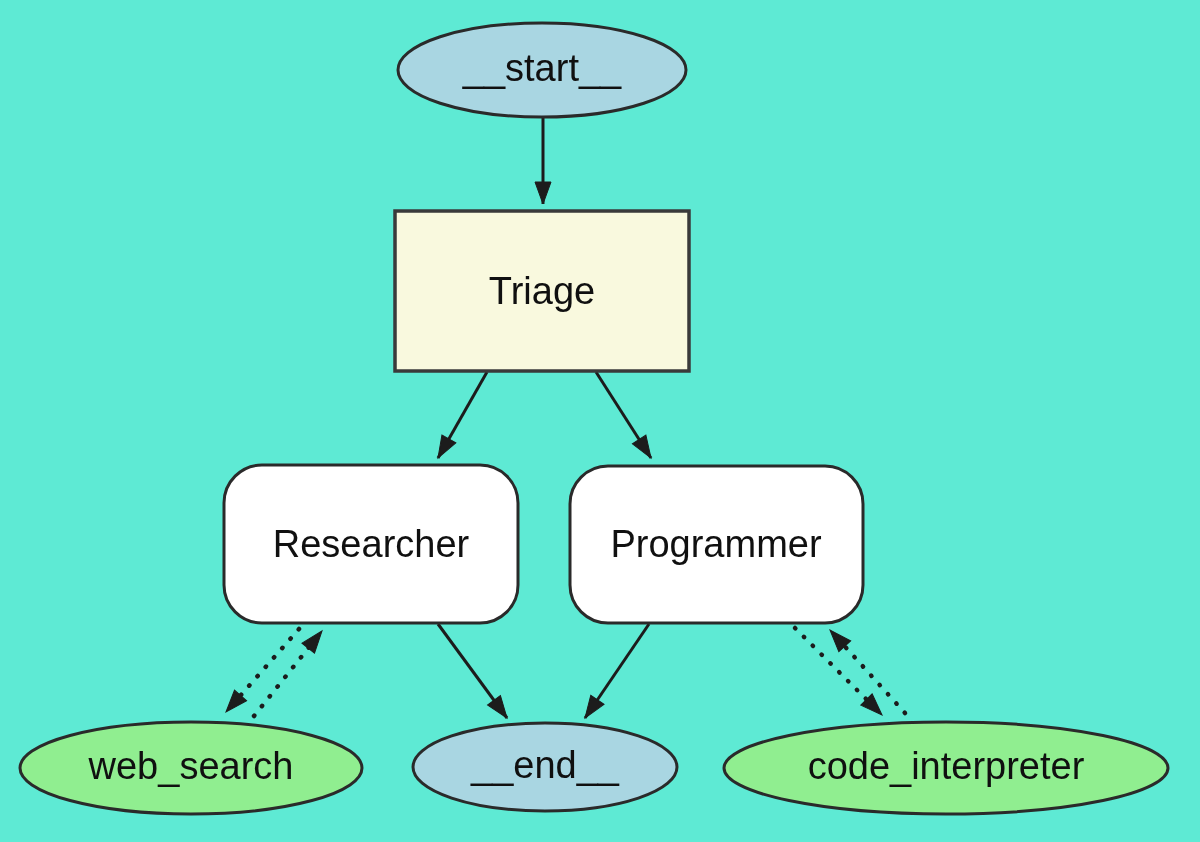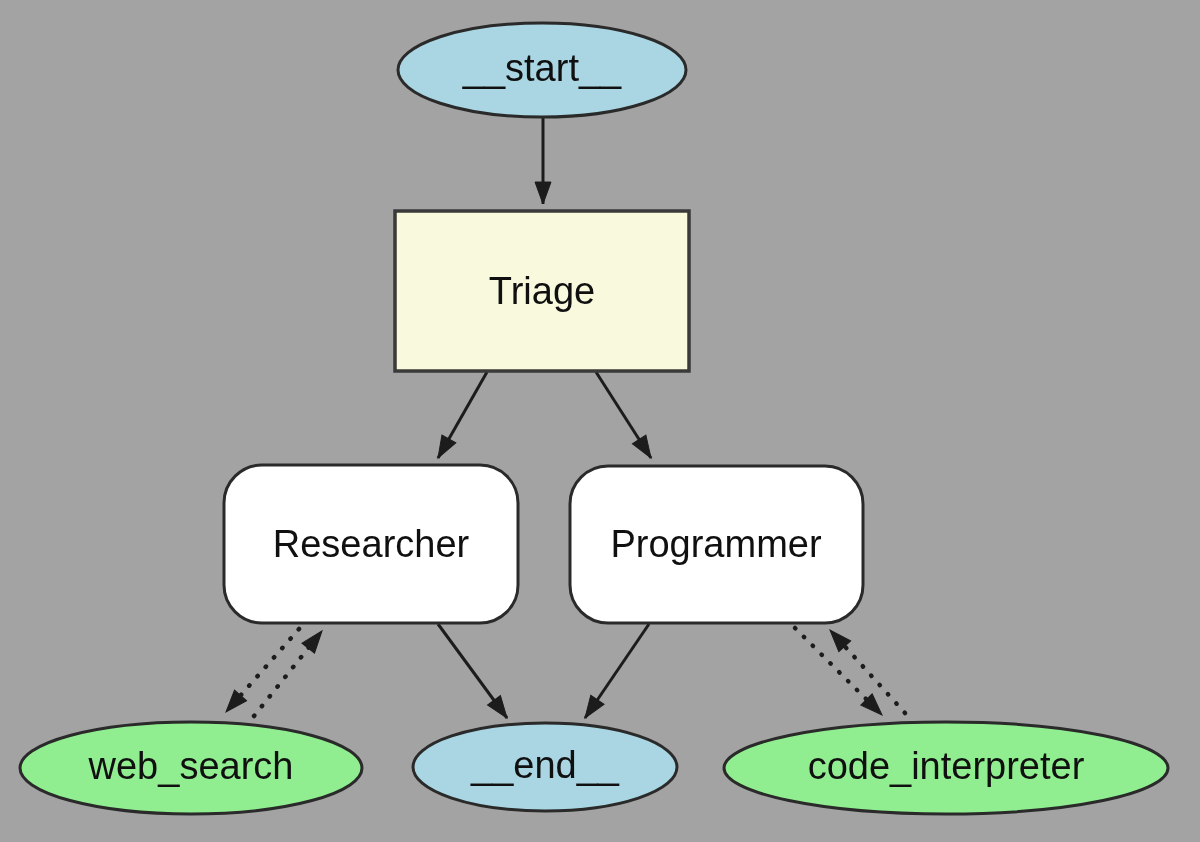--- a/index.html
+++ b/index.html
@@ -5,21 +5,21 @@
 <style>
   html, body {
     margin: 0;
     padding: 0;
     background: #ffffff;
   }
   .stage {
     position: relative;
     width: 1200px;
     height: 842px;
-    background: #a3a3a3;
+    background: #5eead4;
     overflow: hidden;
   }
   svg.graph {
     display: block;
     width: 1200px;
     height: 842px;
   }
   .node-shape {
     stroke: #2a2a2a;
     stroke-width: 3;

